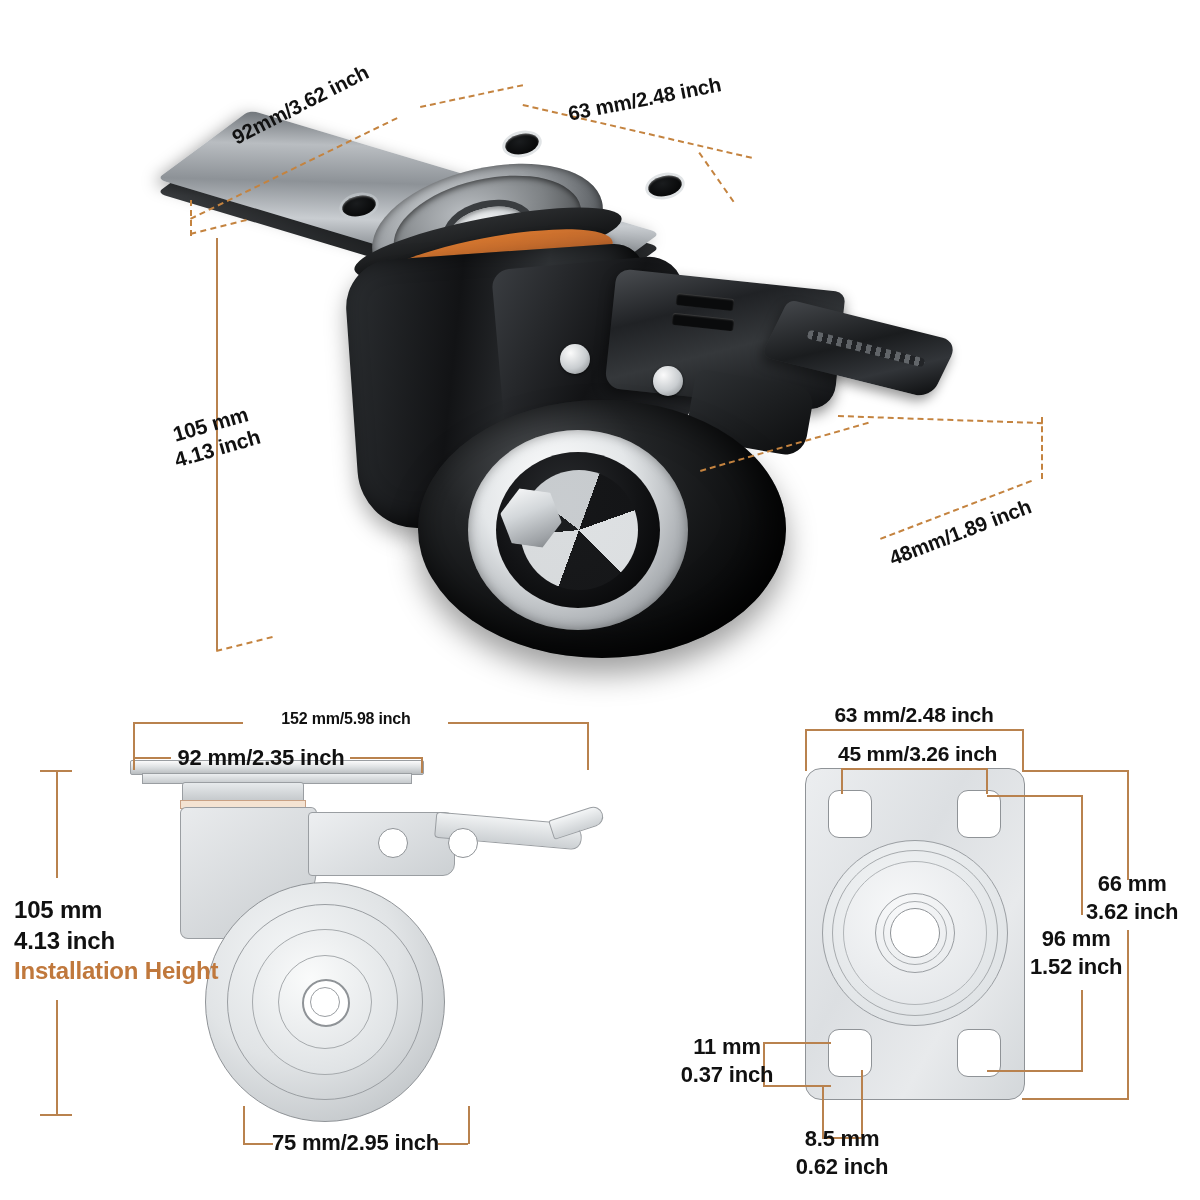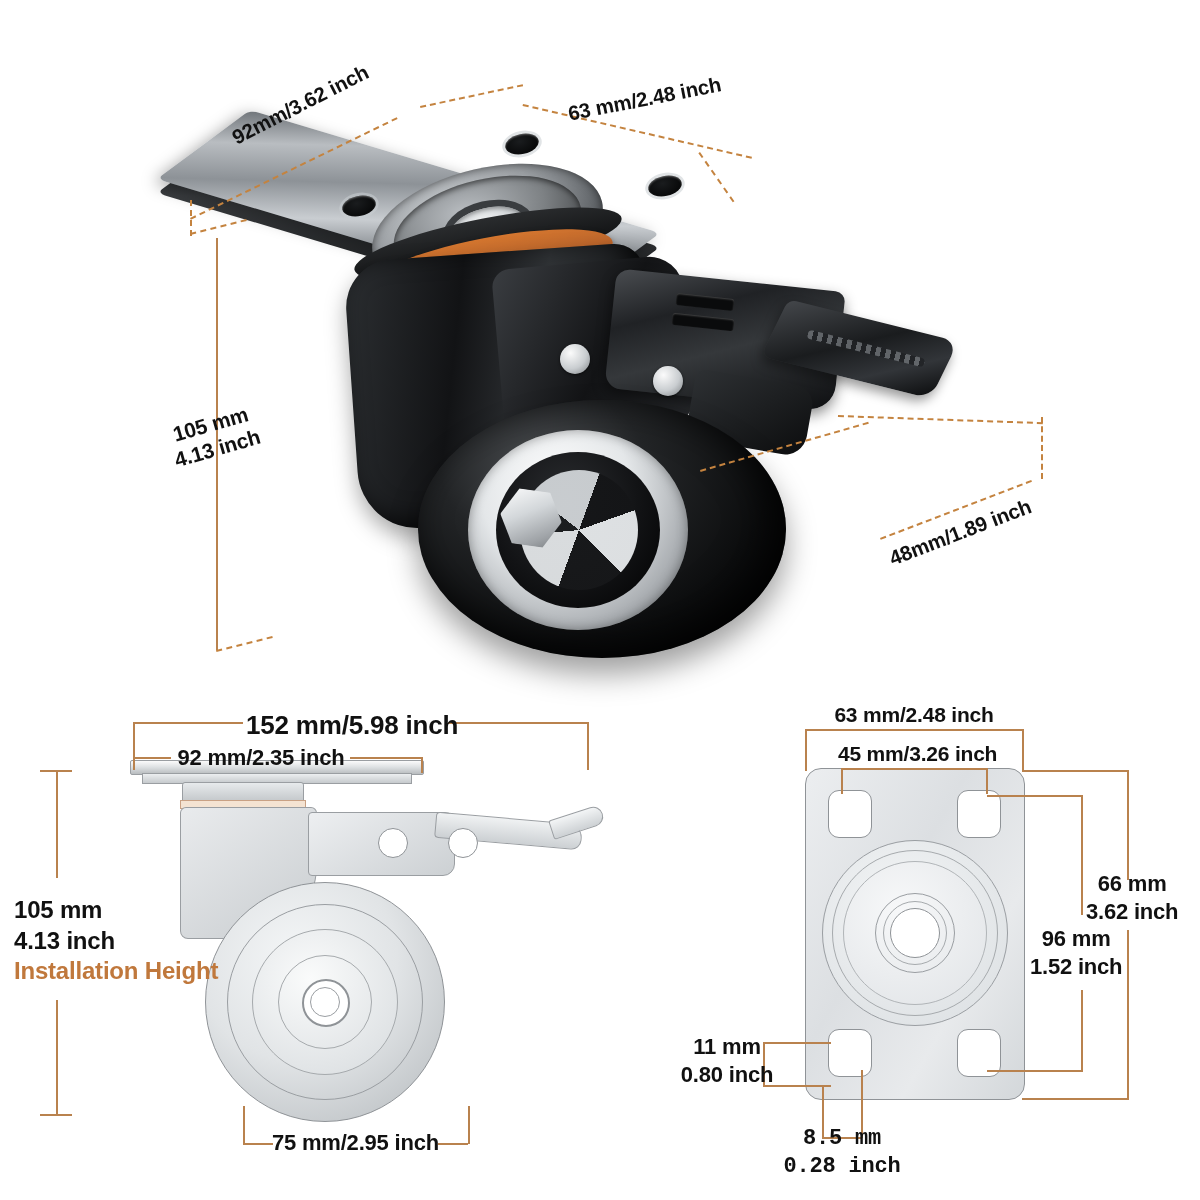--- a/index.html
+++ b/index.html
@@ -335,21 +335,21 @@
       <div class="sv-wheel-r3"></div>
       <div class="sv-wheel-r4"></div>
       <div class="sv-axle"></div>
       <div class="sv-axle-in"></div>
     </div>
 
     <div class="dimline h" style="left:133px;top:722px;width:110px;"></div>
     <div class="dimline h" style="left:448px;top:722px;width:140px;"></div>
     <div class="dimline v" style="left:133px;top:722px;height:48px;"></div>
     <div class="dimline v" style="left:587px;top:722px;height:48px;"></div>
-    <div class="dimtext center" style="left:246px;top:710px;width:200px;font-size:26px;">152 mm/5.98 inch</div>
+    <div class="dimtext center" style="left:246px;top:710px;width:200px;font-size:16px;">152 mm/5.98 inch</div>
 
     <div class="dimline h" style="left:133px;top:757px;width:38px;"></div>
     <div class="dimline h" style="left:350px;top:757px;width:72px;"></div>
     <div class="dimline v" style="left:421px;top:757px;height:16px;"></div>
     <div class="dimtext center" style="left:171px;top:745px;width:180px;font-size:22px;">92 mm/2.35 inch</div>
 
     <div class="dimline v" style="left:56px;top:770px;height:108px;"></div>
     <div class="dimline v" style="left:56px;top:1000px;height:115px;"></div>
     <div class="dimline h" style="left:40px;top:770px;width:32px;"></div>
     <div class="dimline h" style="left:40px;top:1114px;width:32px;"></div>
@@ -408,25 +408,25 @@
     <div class="dimtext center" style="left:1030px;top:925px;font-size:22px;line-height:1.28;">
       <span>96 mm</span><br>
       <span>1.52 inch</span>
     </div>
 
     <div class="dimline h" style="left:763px;top:1042px;width:68px;"></div>
     <div class="dimline h" style="left:763px;top:1085px;width:68px;"></div>
     <div class="dimline v" style="left:763px;top:1042px;height:44px;"></div>
     <div class="dimtext center" style="left:672px;top:1033px;width:110px;font-size:22px;line-height:1.28;">
       <span>11 mm</span><br>
-      <span>0.80 inch</span>
+      <span>0.37 inch</span>
     </div>
 
     <div class="dimline v" style="left:822px;top:1086px;height:52px;"></div>
     <div class="dimline v" style="left:861px;top:1070px;height:68px;"></div>
     <div class="dimline h" style="left:822px;top:1137px;width:40px;"></div>
-    <div class="dimtext center" style="left:762px;top:1125px;width:160px;font-size:22px;line-height:1.28;font-family:Liberation Mono, monospace;">
+    <div class="dimtext center" style="left:762px;top:1125px;width:160px;font-size:22px;line-height:1.28;">
       <span>8.5 mm</span><br>
-      <span>0.28 inch</span>
+      <span>0.62 inch</span>
     </div>
   </div>
 
 </div>
 
 </body></html>

